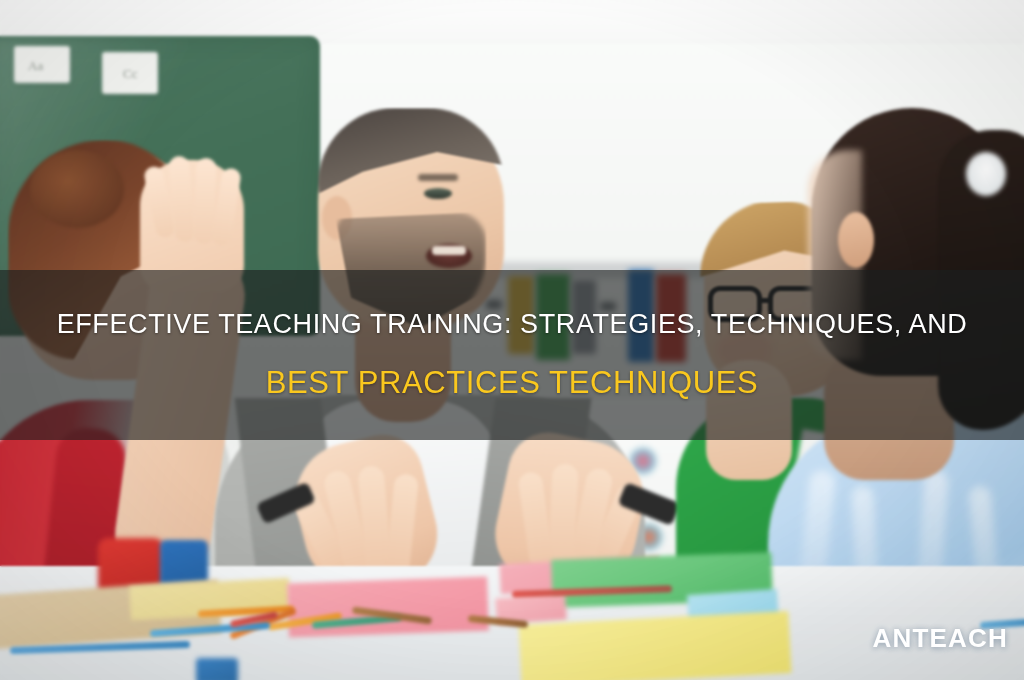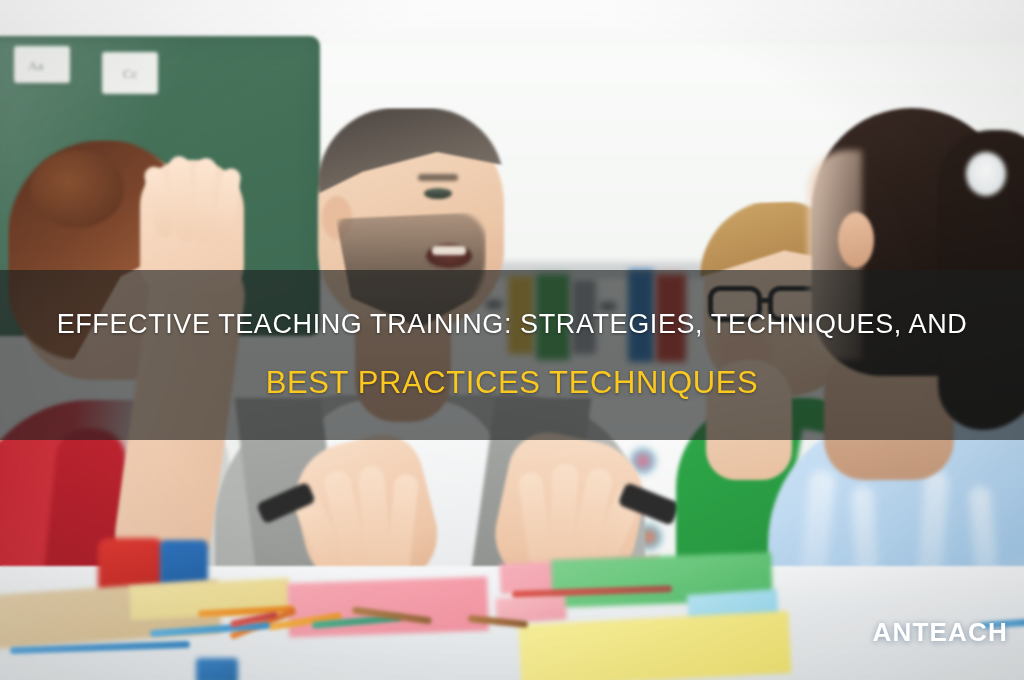--- a/index.html
+++ b/index.html
@@ -477,21 +477,21 @@
     line-height: 1.1;
     font-weight: 400;
     text-align: center;
     white-space: nowrap;
     text-shadow: 0 1px 3px rgba(0,0,0,0.40);
   }
 
   
   #watermark {
     right: 16px;
-    bottom: 32px;
+    bottom: 26px;
     color: #ffffff;
     font-size: 26px;
     font-weight: bold;
     letter-spacing: 1.2px;
     text-shadow: 0 1px 6px rgba(60,90,120,0.55);
   }
 </style>
 </head>
 <body>
 

